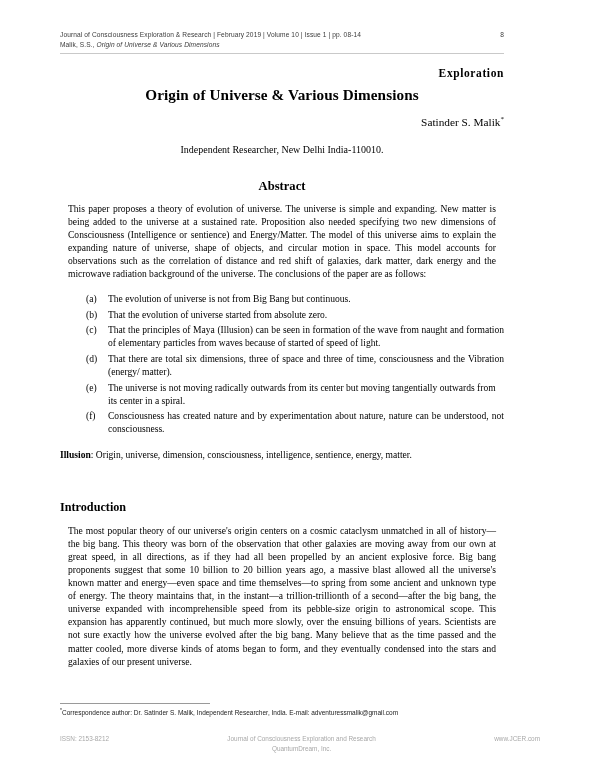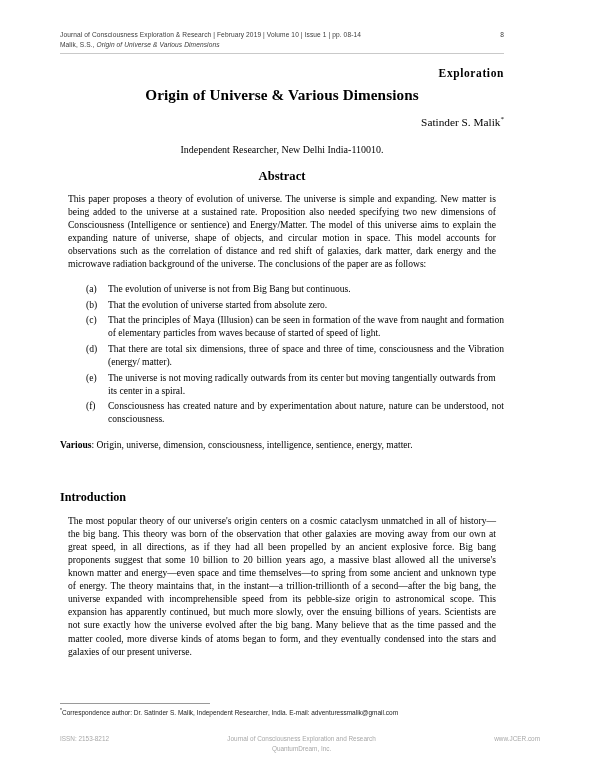--- a/index.html
+++ b/index.html
@@ -79,21 +79,21 @@
     text-align: center;
     font-size: 10px;
     margin-top: 16px;
   }
 
   
   .abstract-heading {
     text-align: center;
     font-weight: bold;
     font-size: 12.6px;
-    margin-top: 14px;
+    margin-top: 24px;
     margin-bottom: 3px;
   }
   p.body {
     font-size: 9.55px;
     line-height: 1.365;
     text-align: justify;
     margin: 8px;
   }
 
   
@@ -223,21 +223,21 @@
     <div class="list-item noj">
       <span class="list-marker">(e)</span>
       <span class="list-text">The universe is not moving radically outwards from its center but moving tangentially outwards from its center in a spiral.</span>
     </div>
     <div class="list-item">
       <span class="list-marker">(f)</span>
       <span class="list-text">Consciousness has created nature and by experimentation about nature, nature can be understood, not consciousness.</span>
     </div>
   </div>
 
-  <div class="keywords"><b>Various</b><span>: </span><span>Origin, universe, dimension, consciousness, intelligence, sentience, energy, matter.</span></div>
+  <div class="keywords"><b>Illusion</b><span>: </span><span>Origin, universe, dimension, consciousness, intelligence, sentience, energy, matter.</span></div>
 
   <div class="intro-heading">Introduction</div>
   <p class="body">The most popular theory of our universe's origin centers on a cosmic cataclysm unmatched in all of history—the big bang. This theory was born of the observation that other galaxies are moving away from our own at great speed, in all directions, as if they had all been propelled by an ancient explosive force. Big bang proponents suggest that some 10 billion to 20 billion years ago, a massive blast allowed all the universe's known matter and energy—even space and time themselves—to spring from some ancient and unknown type of energy. The theory maintains that, in the instant—a trillion-trillionth of a second—after the big bang, the universe expanded with incomprehensible speed from its pebble-size origin to astronomical scope. This expansion has apparently continued, but much more slowly, over the ensuing billions of years. Scientists are not sure exactly how the universe evolved after the big bang. Many believe that as the time passed and the matter cooled, more diverse kinds of atoms began to form, and they eventually condensed into the stars and galaxies of our present universe.</p>
 
   <div class="footnote-wrap">
     <div class="footnote-rule"></div>
     <div class="footnote"><sup>*</sup><span>Correspondence author: Dr. Satinder S. Malik, Independent Researcher, India.  E-mail: adventuressmalik@gmail.com</span></div>
   </div>
 
   <div class="footer">

